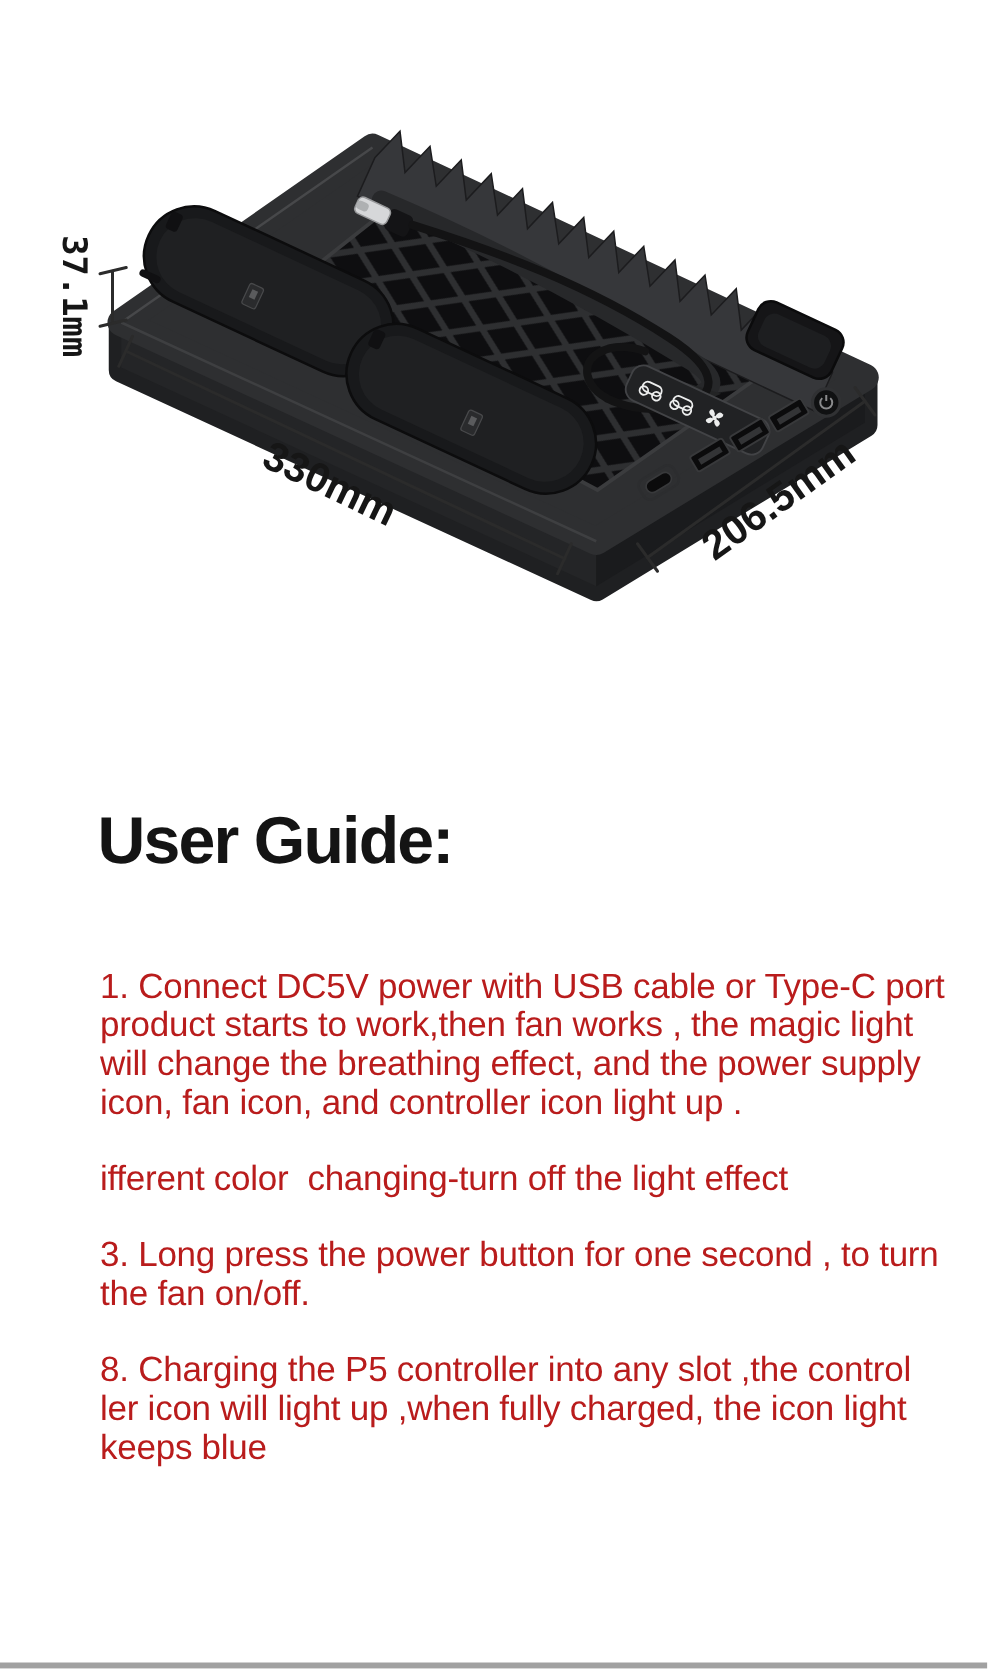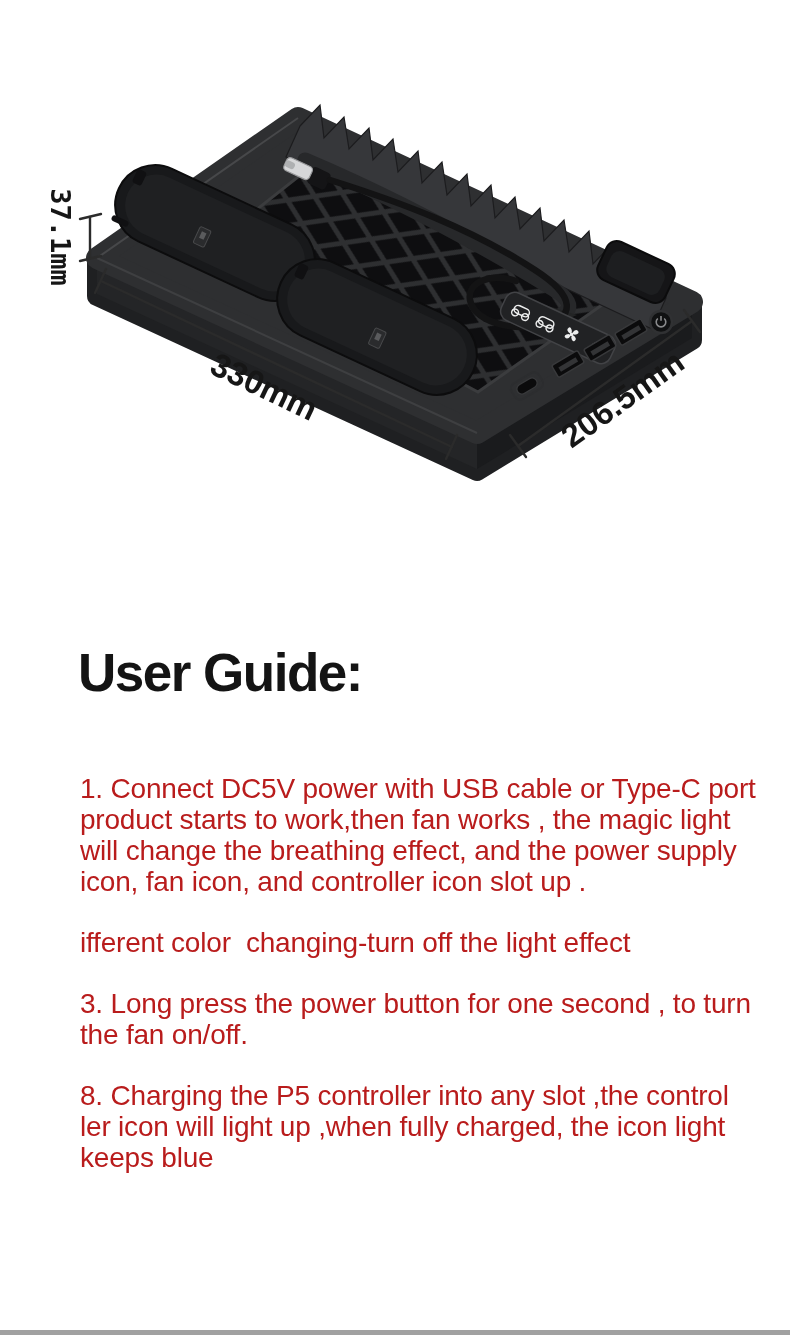--- a/index.html
+++ b/index.html
@@ -171,21 +171,21 @@
     </g>
   </svg>
 
   <div class="guide-title">User Guide:</div>
 
   <div class="guide-body">
     <div class="guide-para">
       <div class="guide-line">1. Connect DC5V power with USB cable or Type-C port</div>
       <div class="guide-line">product starts to work,then fan works , the magic light</div>
       <div class="guide-line">will change the breathing effect, and the power supply</div>
-      <div class="guide-line">icon, fan icon, and controller icon slot up .</div>
+      <div class="guide-line">icon, fan icon, and controller icon light up .</div>
     </div>
     <div class="guide-para">
       <div class="guide-line">ifferent color  changing-turn off the light effect</div>
     </div>
     <div class="guide-para">
       <div class="guide-line">3. Long press the power button for one second , to turn</div>
       <div class="guide-line">the fan on/off.</div>
     </div>
     <div class="guide-para">
       <div class="guide-line">8. Charging the P5 controller into any slot ,the control</div>

